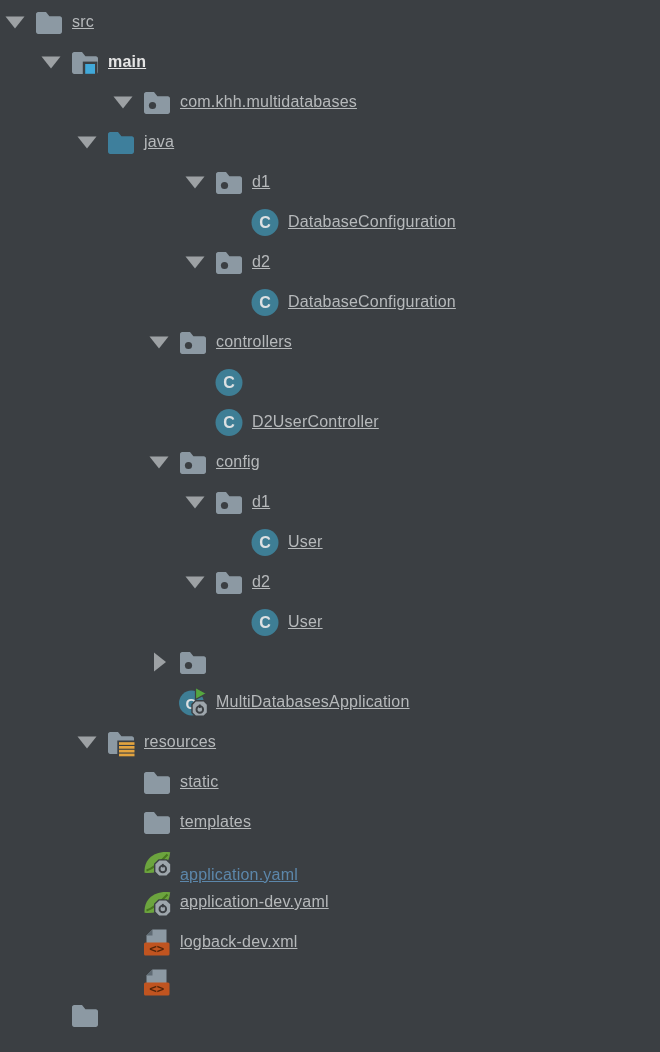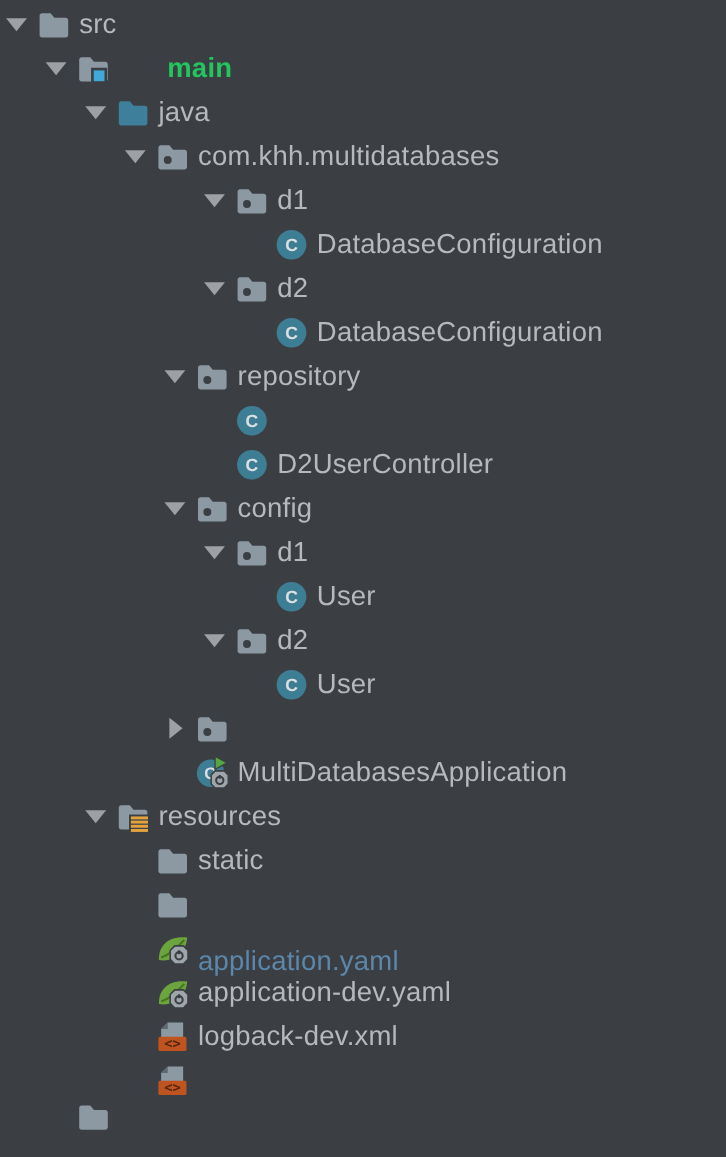--- a/index.html
+++ b/index.html
@@ -18,25 +18,26 @@
     padding-left:calc(var(--l) * 36px);
     white-space:nowrap;
   }
   .tw{
     width:30px;height:30px;margin-right:4px;flex:none;
     display:flex;align-items:center;justify-content:center;
   }
   .ic{width:30px;height:30px;flex:none;margin-right:8px;}
   .ic svg,.tw svg{display:block;width:30px;height:30px;}
   .lbl{
-    font-size:25px;
+    font-size:16px;
     color:#B6B9BB;
     letter-spacing:0.2px;
+    text-decoration:underline;
   }
-  .row.bold .lbl{font-weight:bold;color:#22c55e;margin-left:44px;}
+  .row.bold .lbl{font-weight:bold;color:#e5e5e5;}
   .row.blue .lbl{color:#5C87AB;margin-top:25px;}
   .row.partial{margin-top:-7px;}
   .defs{position:absolute;width:0;height:0;overflow:hidden;}
 </style>
 </head>
 <body>
 
 <svg class="defs" xmlns="http://www.w3.org/2000/svg">
   <defs>
     <symbol id="sym-arrow-down" viewBox="0 0 30 30">
@@ -118,48 +119,48 @@
         </svg>
       </span>
     <span class="ic">
         <svg>
           <use href="#sym-folder-main"></use>
         </svg>
       </span>
     <span class="lbl">main</span>
   </div>
 
+  <div class="row" style="--l:3">
+    <span class="tw">
+        <svg>
+          <use href="#sym-arrow-down"></use>
+        </svg>
+      </span>
+    <span class="ic">
+        <svg>
+          <use href="#sym-folder-pkg"></use>
+        </svg>
+      </span>
+    <span class="lbl">com.khh.multidatabases</span>
+  </div>
+
   <div class="row" style="--l:2">
     <span class="tw">
         <svg>
           <use href="#sym-arrow-down"></use>
         </svg>
       </span>
     <span class="ic">
         <svg>
           <use href="#sym-folder-java"></use>
         </svg>
       </span>
     <span class="lbl">java</span>
   </div>
 
-  <div class="row" style="--l:3">
-    <span class="tw">
-        <svg>
-          <use href="#sym-arrow-down"></use>
-        </svg>
-      </span>
-    <span class="ic">
-        <svg>
-          <use href="#sym-folder-pkg"></use>
-        </svg>
-      </span>
-    <span class="lbl">com.khh.multidatabases</span>
-  </div>
-
 
   <div class="row" style="--l:5">
     <span class="tw">
         <svg>
           <use href="#sym-arrow-down"></use>
         </svg>
       </span>
     <span class="ic">
         <svg>
           <use href="#sym-folder-pkg"></use>
@@ -206,21 +207,21 @@
     <span class="tw">
         <svg>
           <use href="#sym-arrow-down"></use>
         </svg>
       </span>
     <span class="ic">
         <svg>
           <use href="#sym-folder-pkg"></use>
         </svg>
       </span>
-    <span class="lbl">repository</span>
+    <span class="lbl">controllers</span>
   </div>
 
   <div class="row" style="--l:5">
     <span class="tw"></span>
     <span class="ic">
         <svg>
           <use href="#sym-class"></use>
         </svg>
       </span>
   </div>
@@ -344,20 +345,21 @@
     <span class="lbl">static</span>
   </div>
 
   <div class="row" style="--l:3">
     <span class="tw"></span>
     <span class="ic">
         <svg>
           <use href="#sym-folder"></use>
         </svg>
       </span>
+    <span class="lbl">templates</span>
   </div>
 
   <div class="row blue" style="--l:3">
     <span class="tw"></span>
     <span class="ic">
         <svg>
           <use href="#sym-spring"></use>
         </svg>
       </span>
     <span class="lbl">application.yaml</span>

